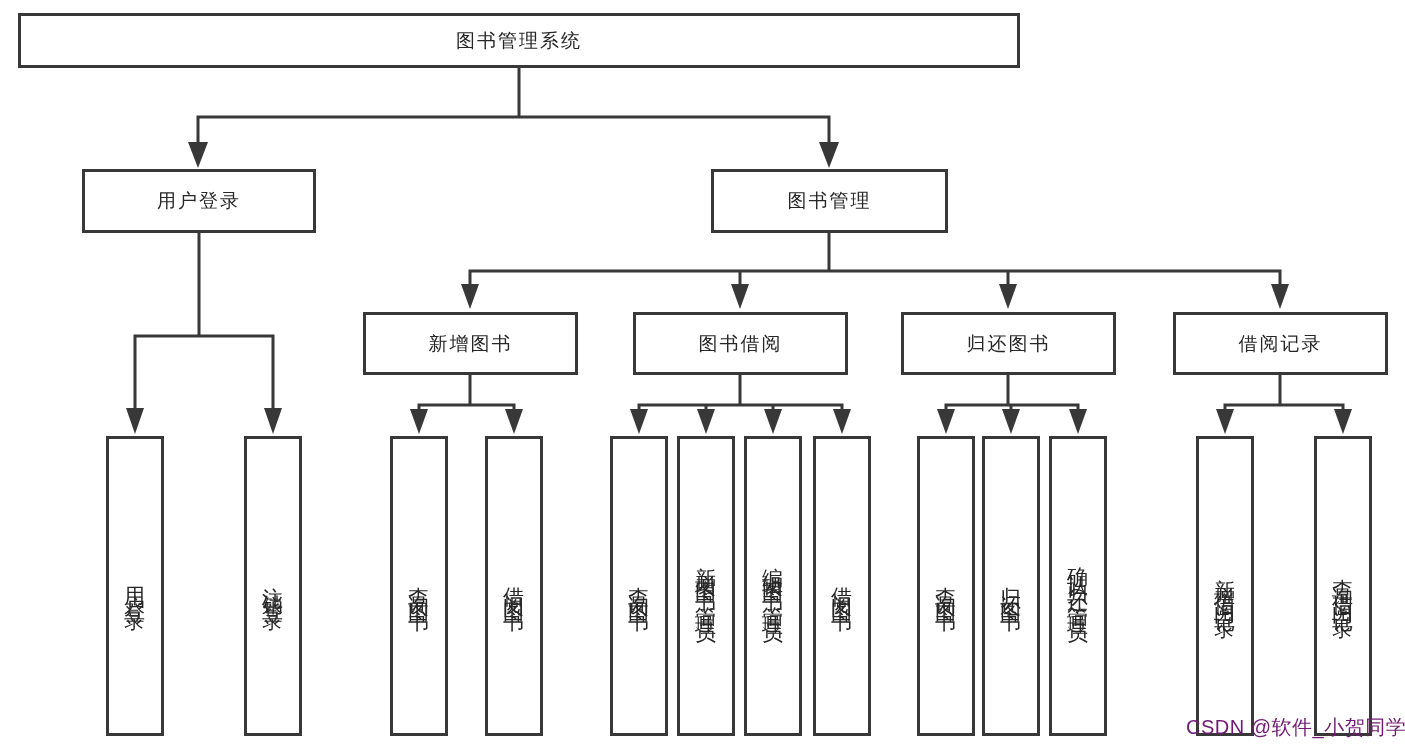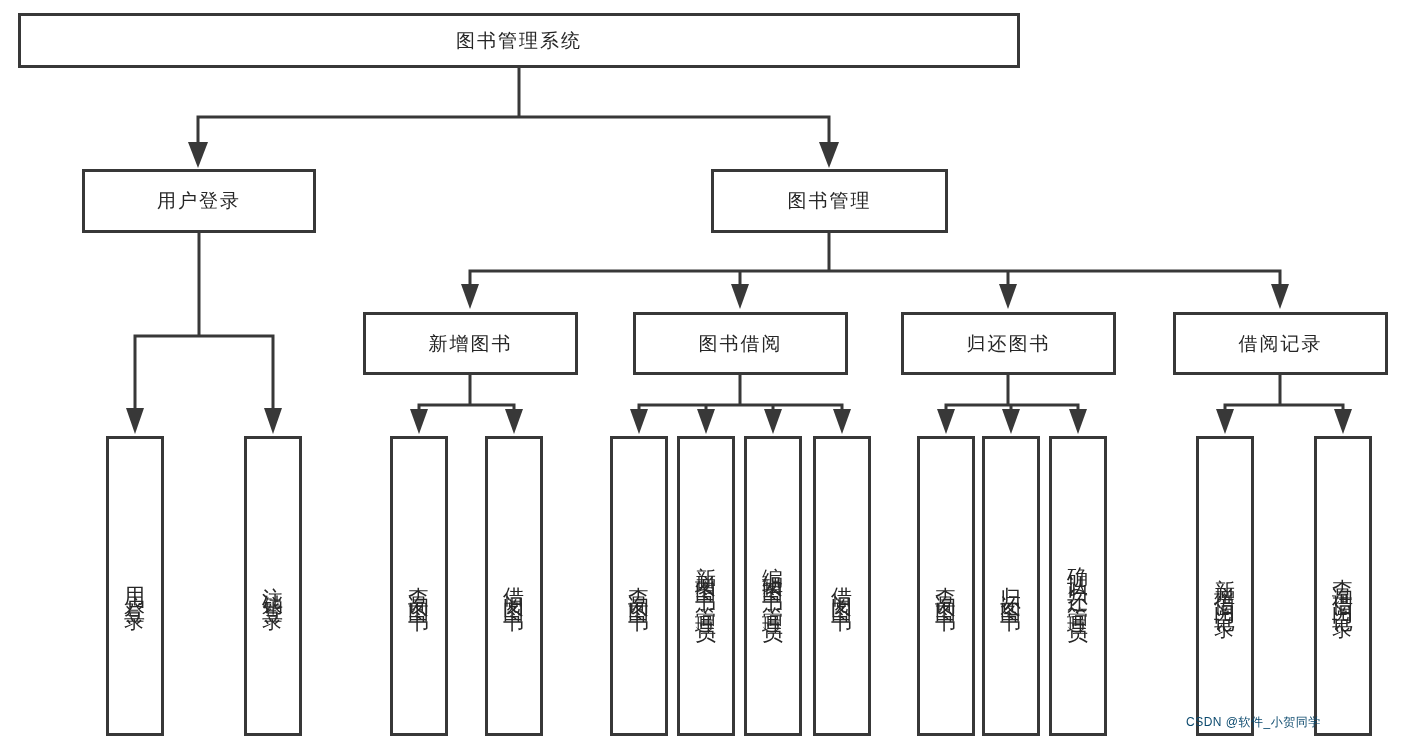--- a/index.html
+++ b/index.html
@@ -45,23 +45,23 @@
     font-size: 21px;
     letter-spacing: 8px;
     line-height: 1;
     white-space: nowrap;
   }
   .watermark {
     position: absolute;
     left: 1186px;
     top: 714px;
     z-index: 3;
-    font-size: 12px;
+    font-size: 20px;
     letter-spacing: 0.5px;
-    color: #0c4a6e;
+    color: #701a75;
     white-space: nowrap;
   }
 </style>
 </head>
 <body>
 
 <svg id="connector-layer" viewBox="0 0 1405 747" xmlns="http://www.w3.org/2000/svg">
   <g stroke="#383838" stroke-width="3" fill="#383838">
     <path d="M519,68 L519,117 M198,144 L198,117 L829,117 L829,144" fill="none"></path>
     <polygon points="188,142 208,142 198,168" stroke="none"></polygon>

